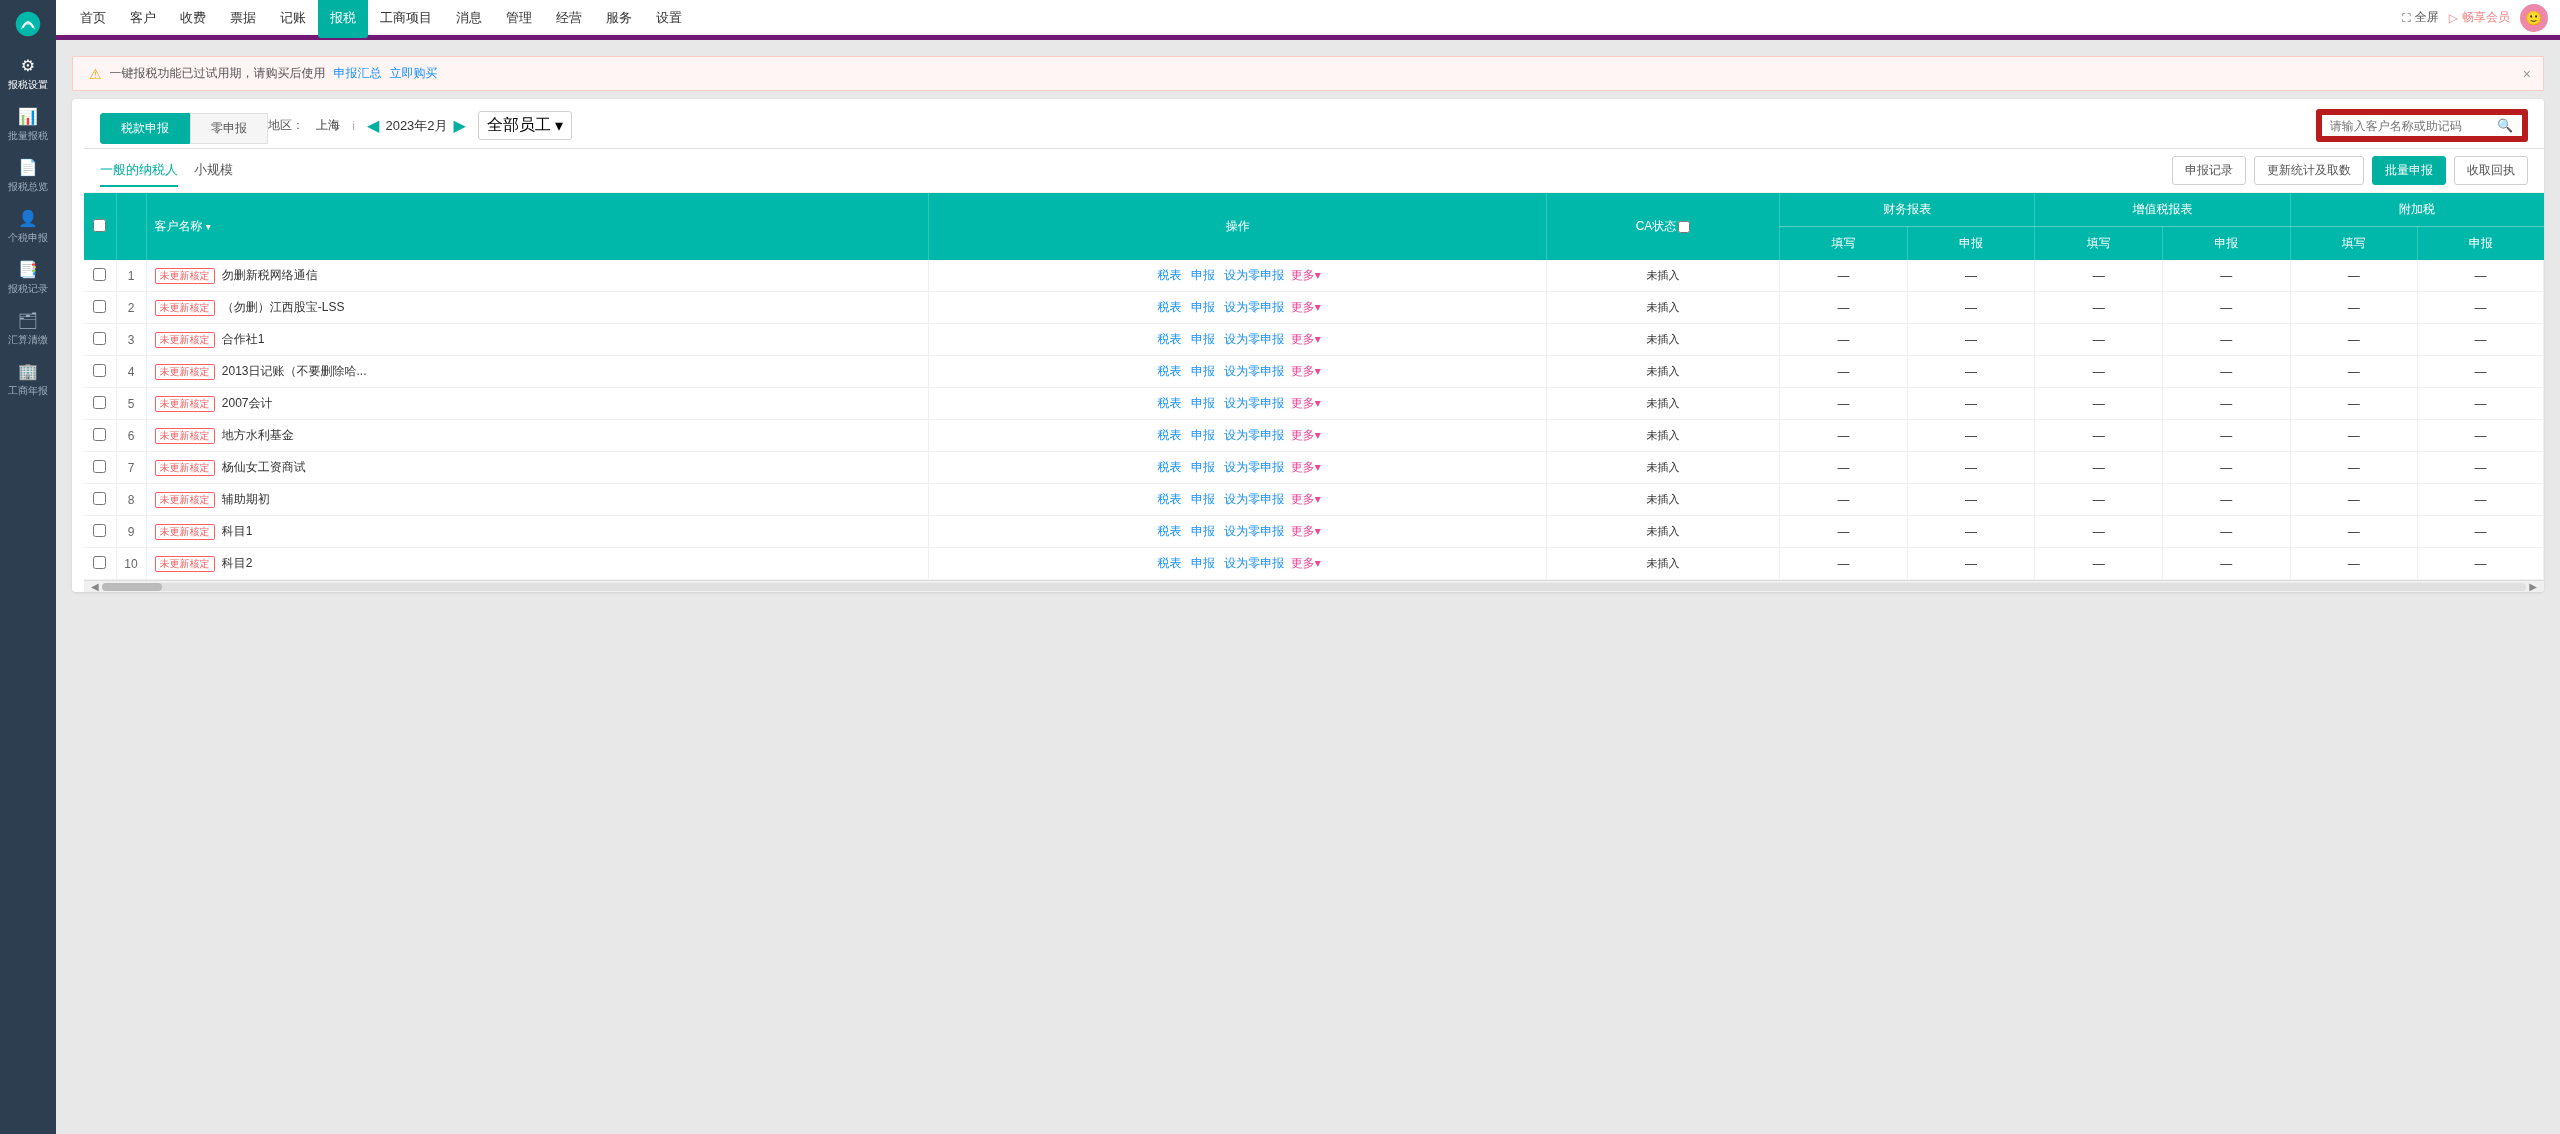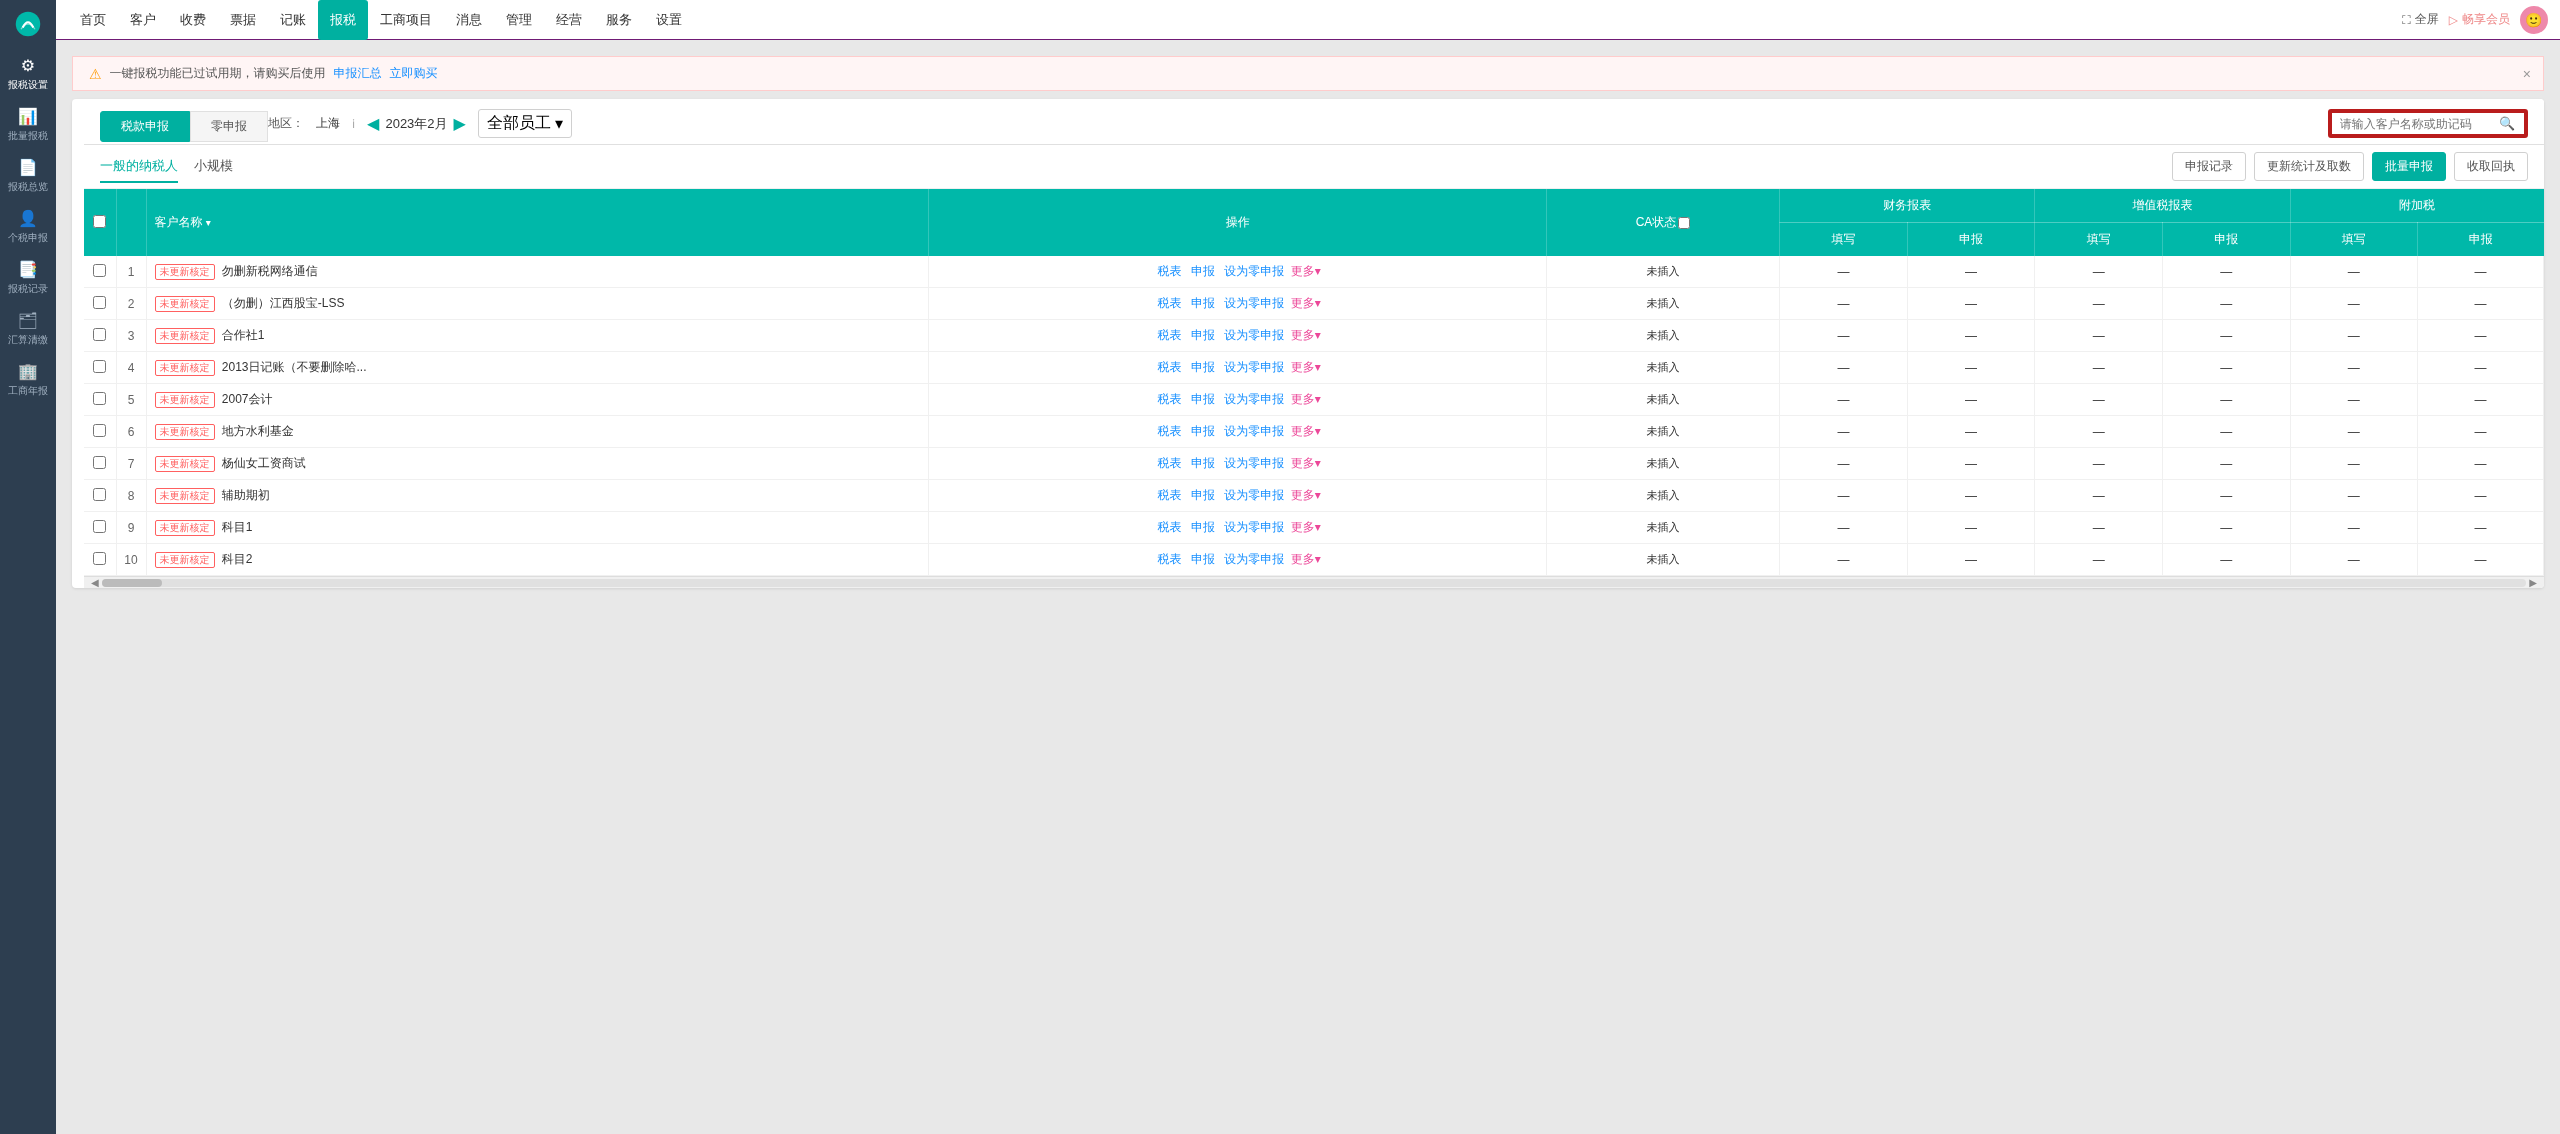--- a/index.html
+++ b/index.html
@@ -47,21 +47,21 @@
       display: flex;
       flex-direction: column;
       overflow: hidden;
     }
     .top-nav {
       height: 40px;
       background: #fff;
       display: flex;
       align-items: center;
       padding: 0 12px;
-      border-bottom: 1px solid #701a75;
+      border-bottom: 5px solid #701a75;
       flex-shrink: 0;
     }
     .nav-item {
       padding: 0 12px;
       height: 40px;
       display: flex;
       align-items: center;
       cursor: pointer;
       font-size: 13px;
       color: #333;
@@ -147,24 +147,25 @@
       border: 1px solid #d0d0d0;
       border-radius: 3px;
       padding: 3px 8px;
       cursor: pointer;
       font-size: 16px;
       background: #fff;
     }
     .search-box {
       display: flex;
       align-items: center;
-      border: 4px solid #b91c1c;
+      border: 6px solid #b91c1c;
       border-radius: 3px;
       padding: 3px 8px;
       margin-left: auto;
+      gap: 8px;
     }
     .search-box input {
       border: none;
       outline: none;
       font-size: 12px;
       width: 160px;
       color: #999;
     }
     .search-box .search-icon { color: #aaa; font-size: 13px; cursor: pointer; }
     .type-tab {

